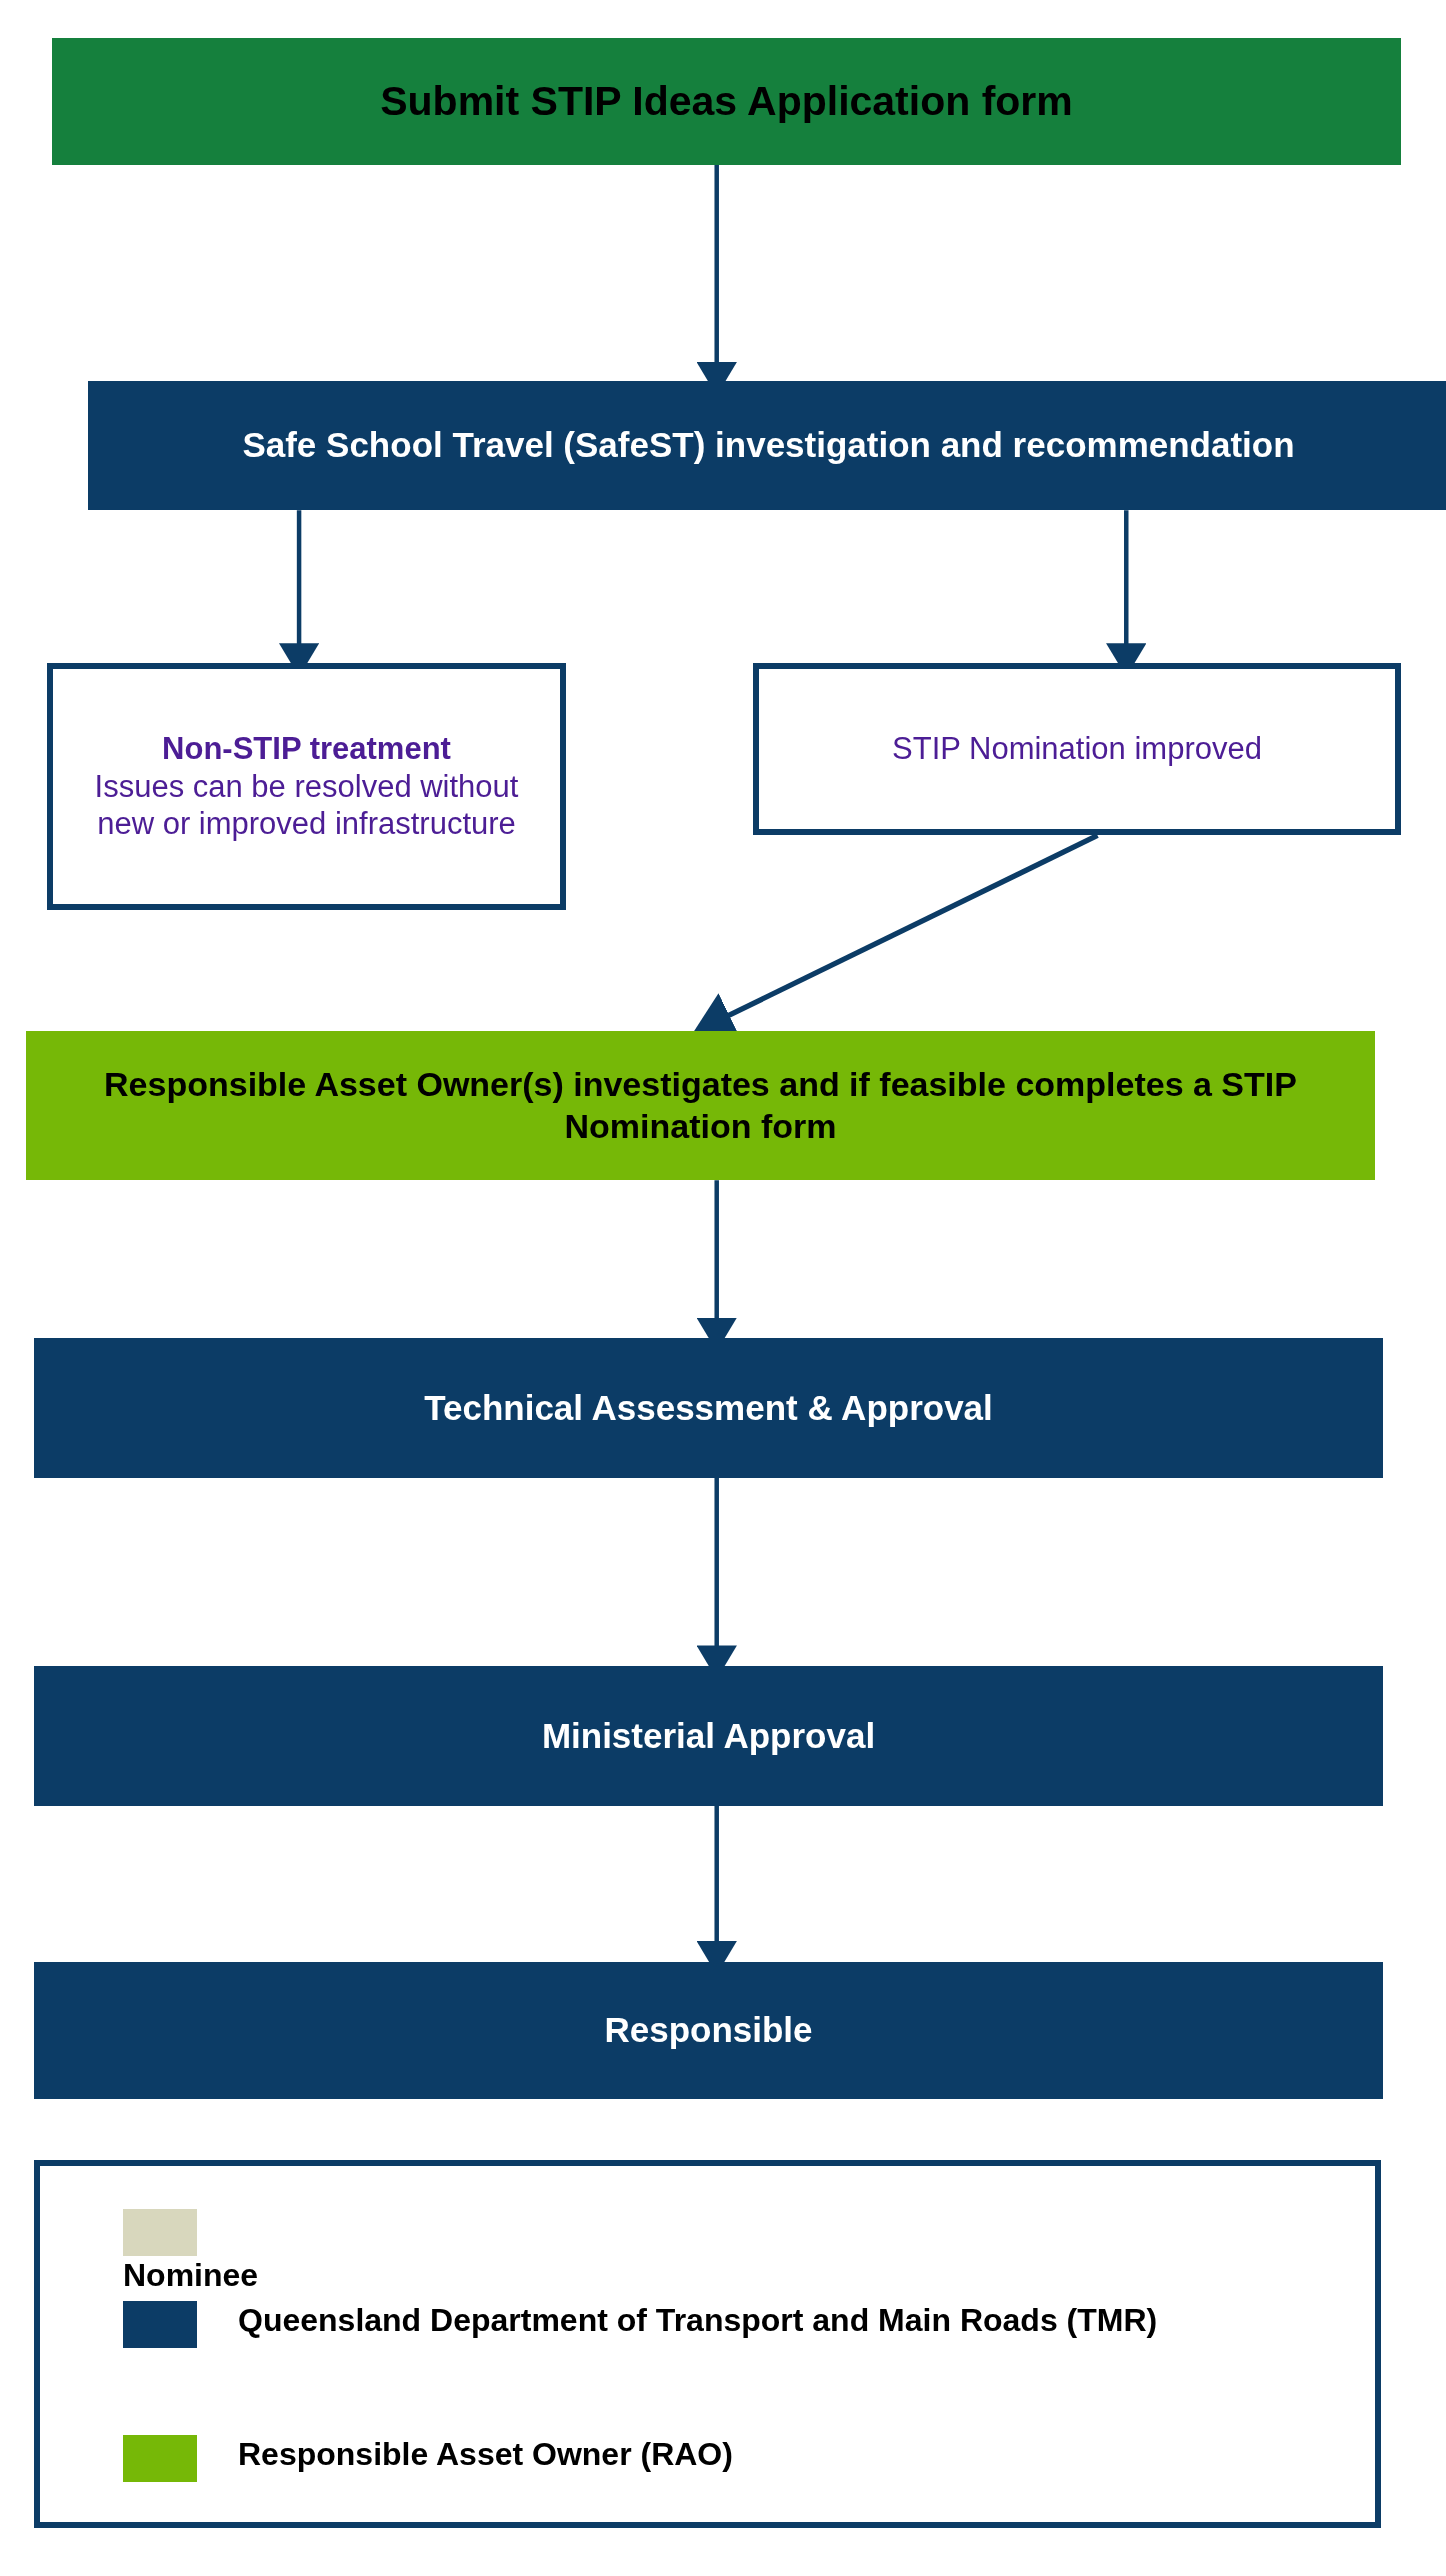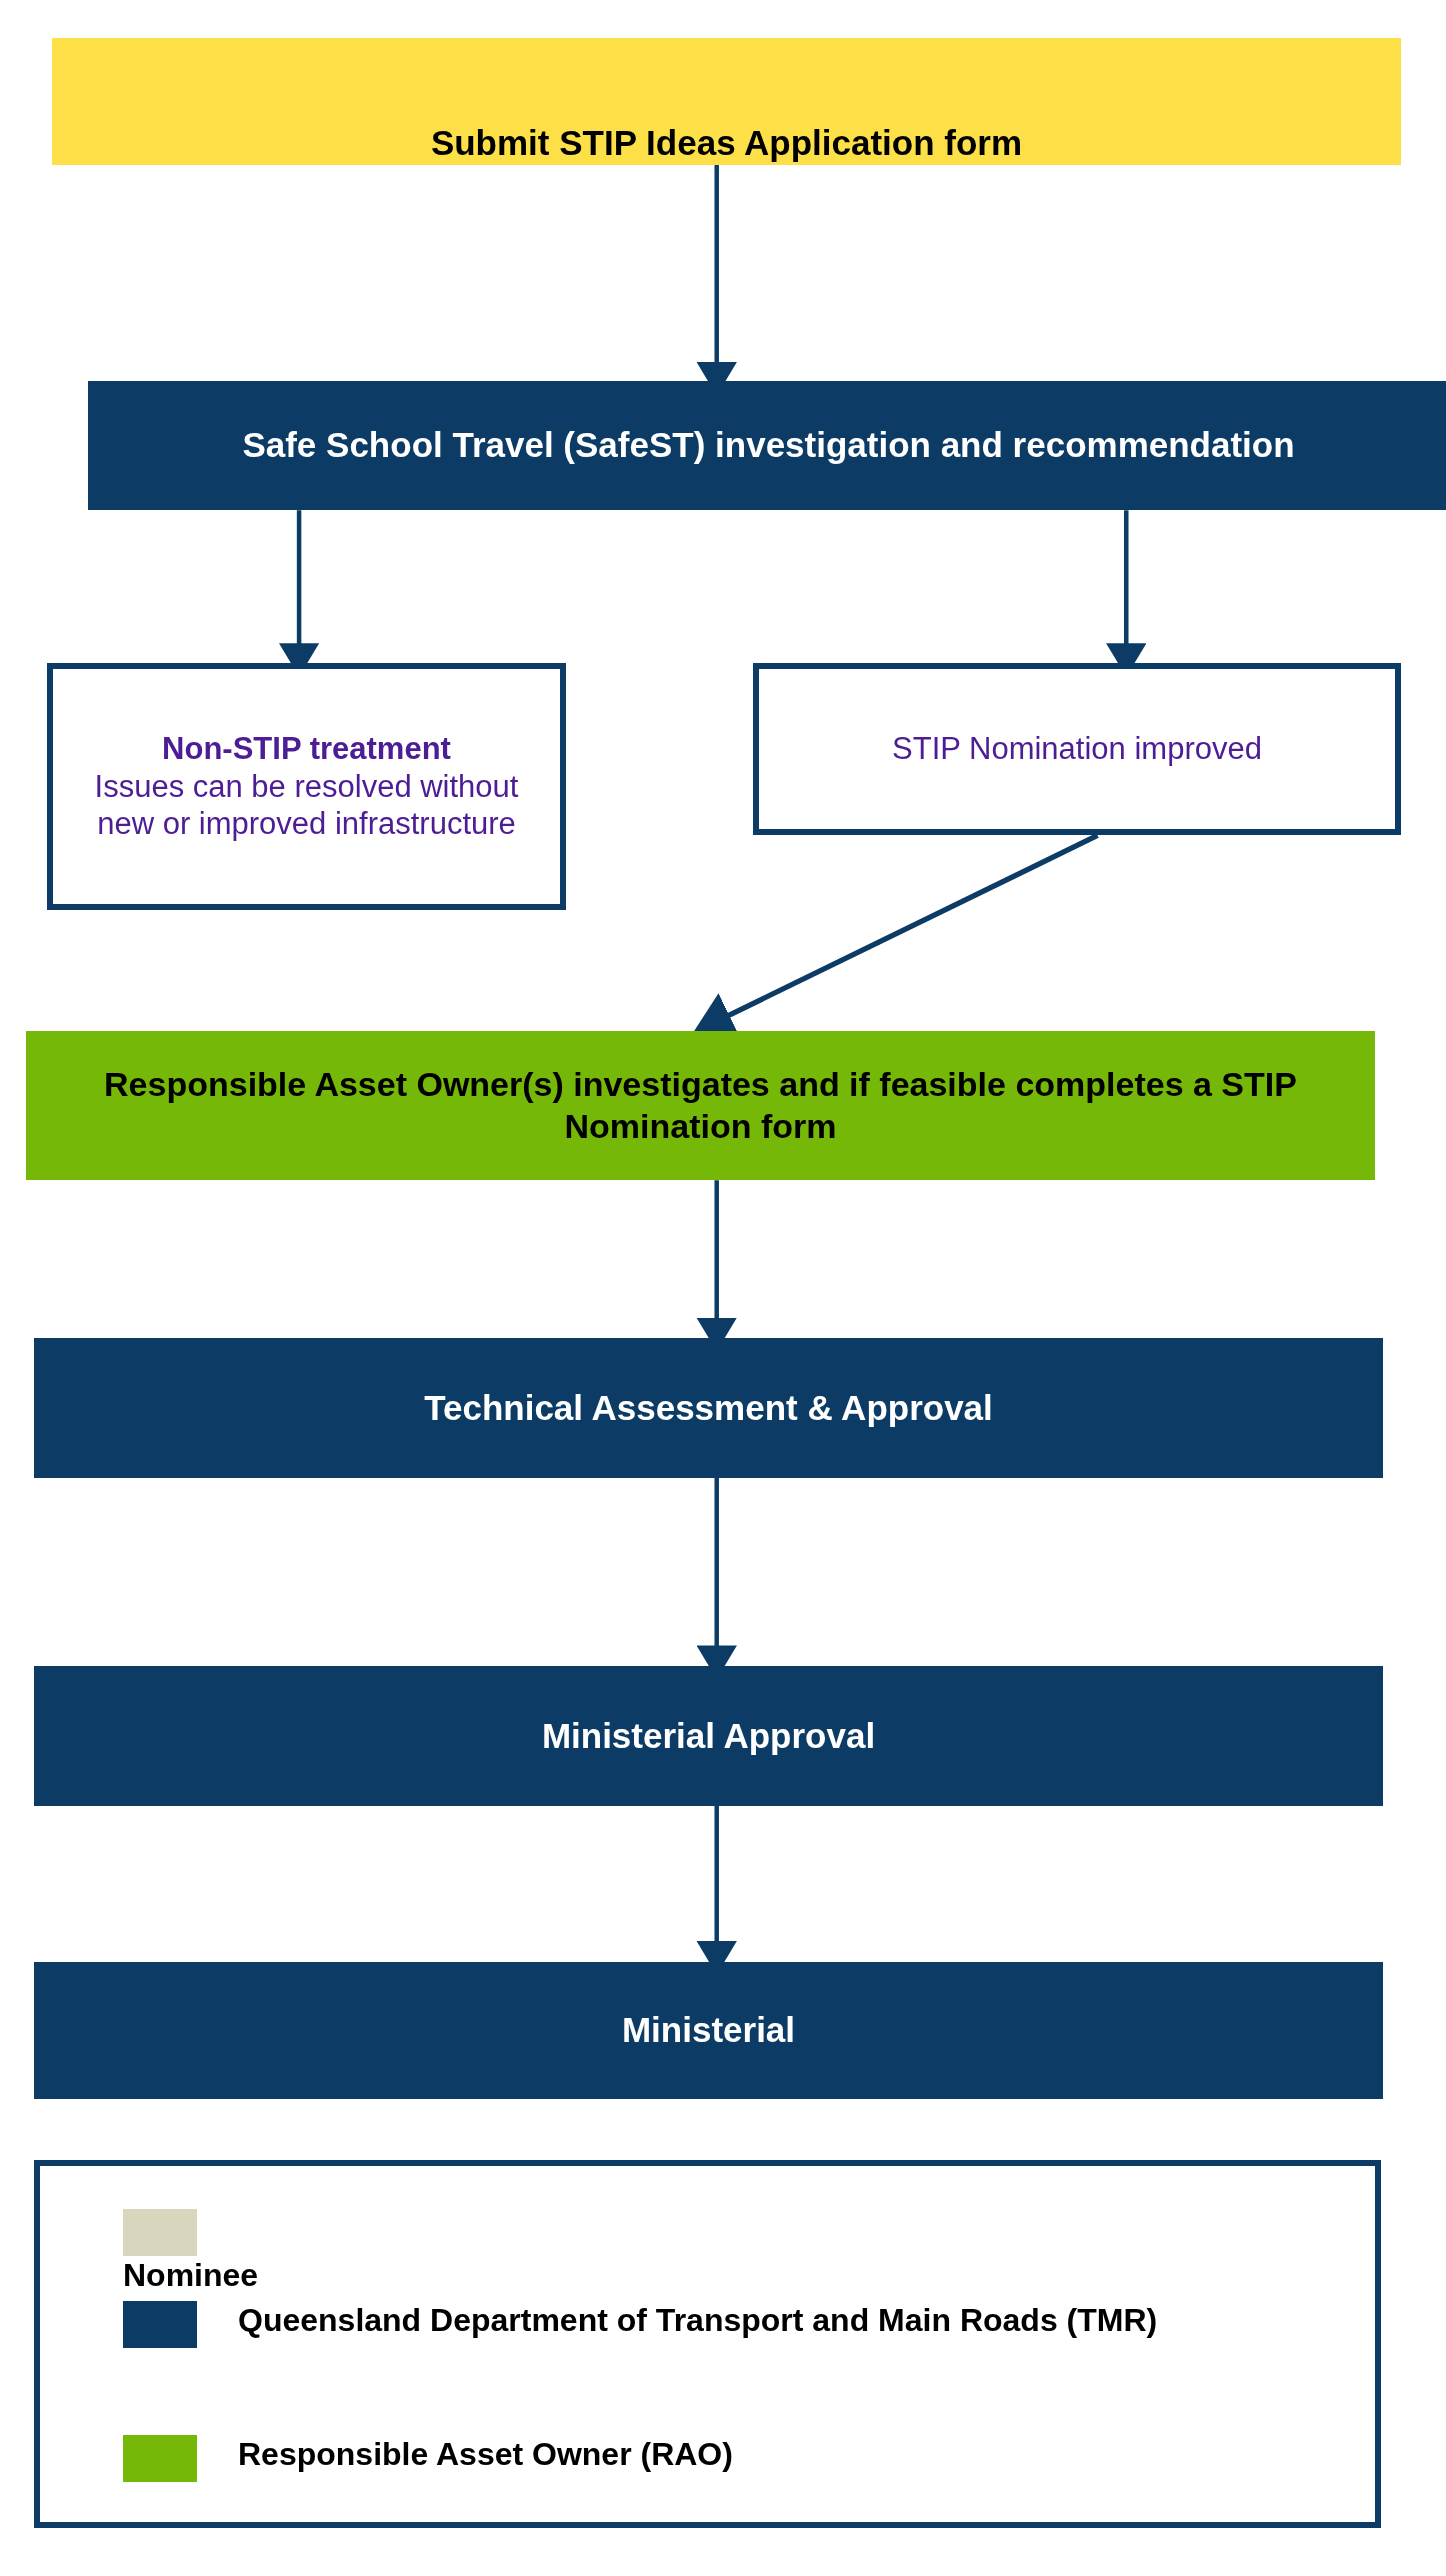--- a/index.html
+++ b/index.html
@@ -32,25 +32,24 @@
   }
   .node .label {
     display: block;
     width: 100%;
     padding: 0 12.6px;
     box-sizing: border-box;
   }
 
   
   .node--nominee {
-    background: #fde047;
+    background: #15803d;
     color: #000000;
     font-weight: bold;
-    font-size: 35px;
-    align-items: flex-end;
+    font-size: 41px;
   }
 
   
   .node--tmr {
     background: #0c3c66;
     color: #ffffff;
     font-weight: bold;
     font-size: 35px;
   }
 
@@ -169,21 +168,21 @@
 
   <div class="node node--tmr" style="left:34px; top:1338px; width:1349px; height:140px;">
     <span class="label">Technical Assessment &amp; Approval</span>
   </div>
 
   <div class="node node--tmr" style="left:34px; top:1666px; width:1349px; height:140px;">
     <span class="label">Ministerial Approval</span>
   </div>
 
   <div class="node node--tmr" style="left:34px; top:1962px; width:1349px; height:137px;">
-    <span class="label">Ministerial</span>
+    <span class="label">Responsible</span>
   </div>
 
   <div id="legend">
 
     <div class="legend-row legend-row--1">
       <span class="legend-swatch" style="background:#d8d7bd;"></span>
       <span class="legend-text">Nominee</span>
     </div>
 
     <div class="legend-row legend-row--2">

